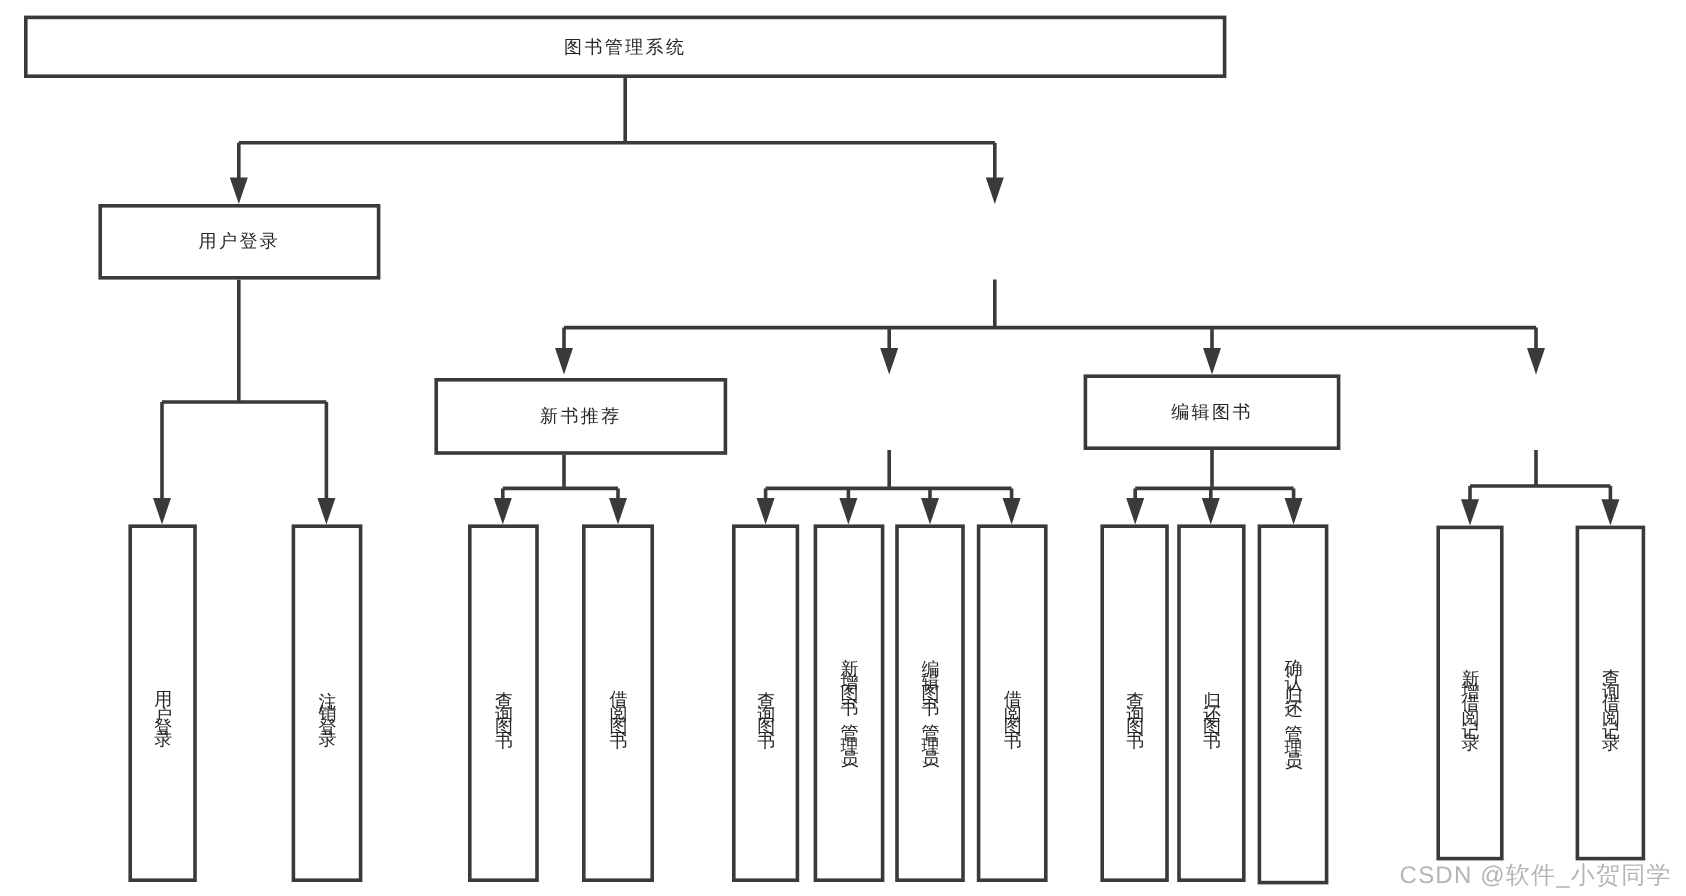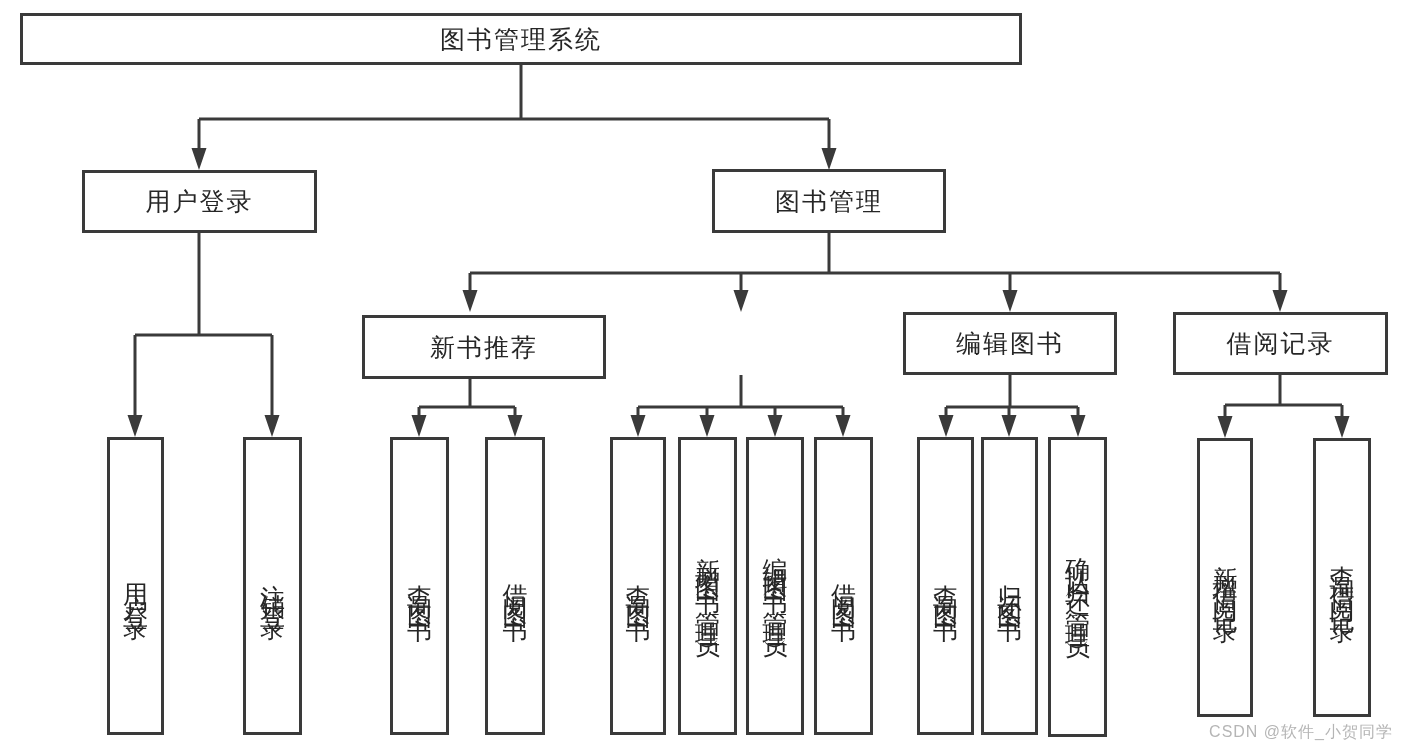--- a/index.html
+++ b/index.html
@@ -13,35 +13,35 @@
   .connectors{position:absolute;left:0;top:0;width:1405px;height:747px;}
   .node{
     position:absolute;
     box-sizing:border-box;
     border:3px solid #3a3a3a;
     background:#ffffff;
     display:flex;
     align-items:center;
     justify-content:center;
     color:#262626;
-    font-size:25px;
+    font-size:15px;
     overflow:hidden;
   }
   .node.h .lbl{letter-spacing:2px;white-space:nowrap;}
   .node.leaf .lbl{
     writing-mode:vertical-rl;
     letter-spacing:11px;
     line-height:1;
     white-space:nowrap;
   }
   .watermark{
     position:absolute;
     right:12px;
     bottom:4px;
-    font-size:16px;
+    font-size:20px;
     letter-spacing:1px;
     color:#b5b5b5;
     z-index:5;
     white-space:nowrap;
     margin-left:18px;
   }
 </style>
 </head>
 <body>
 
@@ -80,32 +80,26 @@
       M1342 438 L1334.5 416 L1349.5 416 Z"></path>
   </svg>
 
   <div class="node h" style="left:20px;top:13px;width:1002px;height:52px">
     <span class="lbl">图书管理系统</span>
   </div>
 
   <div class="node h" style="left:82px;top:170px;width:235px;height:63px">
     <span class="lbl">用户登录</span>
   </div>
-  <div class="node h" style="left:712px;top:169px;width:234px;height:64px">
-    <span class="lbl">图书管理</span>
-  </div>
 
   <div class="node h" style="left:362px;top:315px;width:244px;height:64px">
     <span class="lbl">新书推荐</span>
   </div>
   <div class="node h" style="left:903px;top:312px;width:214px;height:63px">
     <span class="lbl">编辑图书</span>
-  </div>
-  <div class="node h" style="left:1173px;top:312px;width:215px;height:63px">
-    <span class="lbl">借阅记录</span>
   </div>
 
   <div class="node leaf" style="left:107px;top:437px;width:57px;height:298px">
     <span class="lbl">用户登录</span>
   </div>
   <div class="node leaf" style="left:243px;top:437px;width:59px;height:298px">
     <span class="lbl">注销登录</span>
   </div>
 
   <div class="node leaf" style="left:390px;top:437px;width:59px;height:298px">

